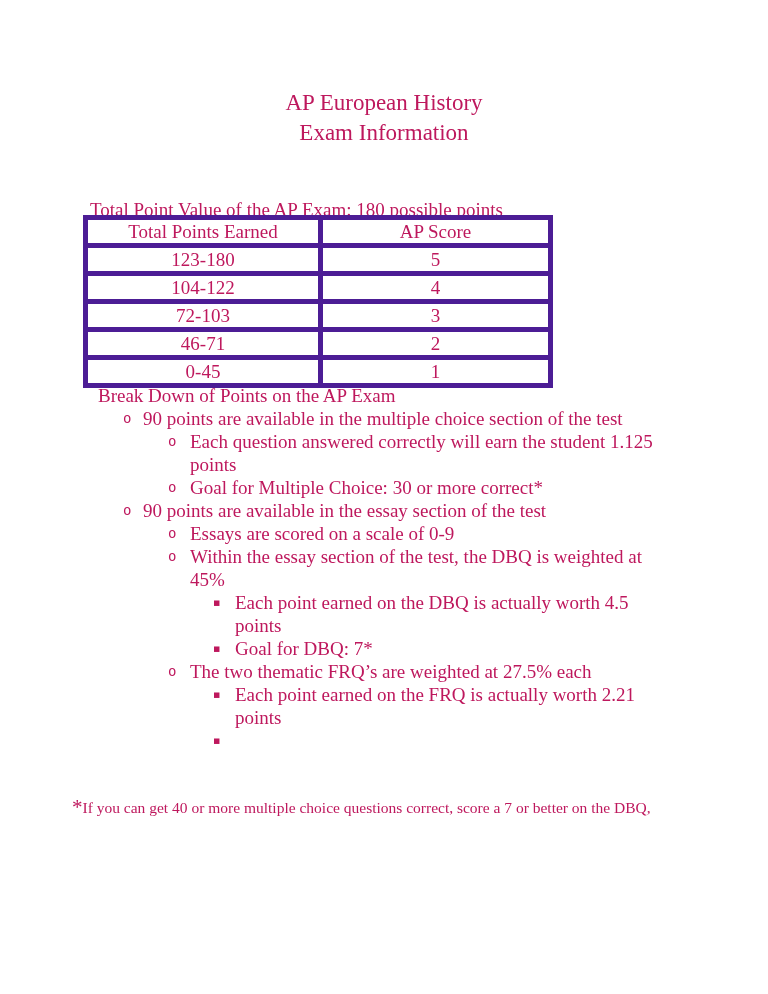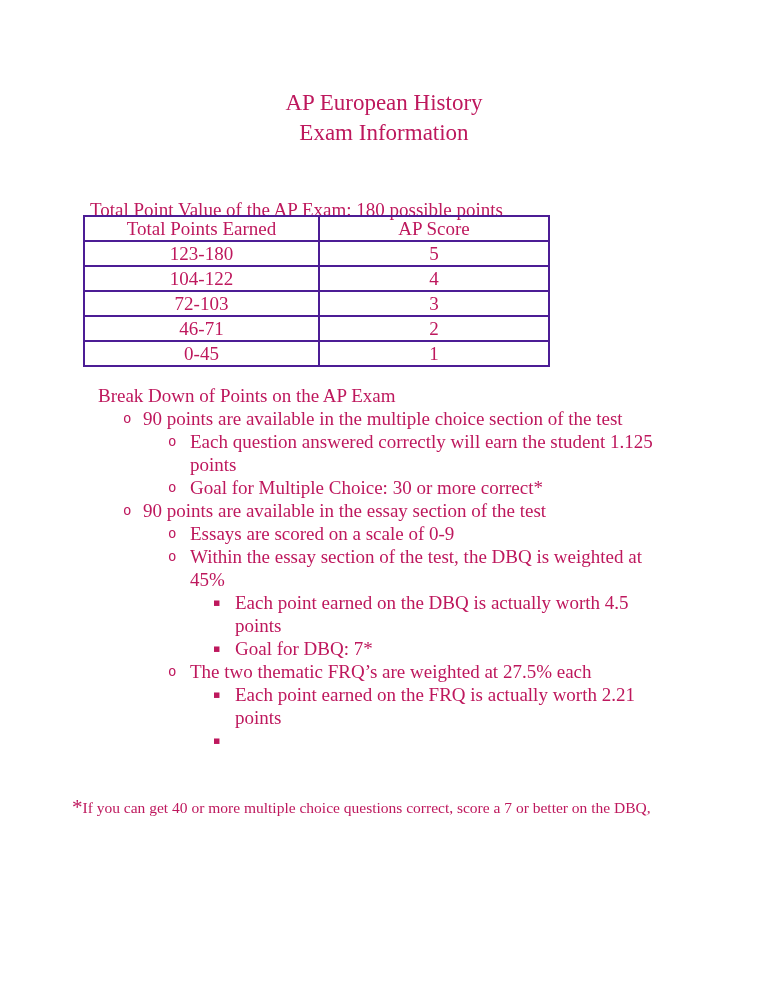--- a/index.html
+++ b/index.html
@@ -33,21 +33,21 @@
   }
   table.score {
     position: absolute;
     left: 83px;
     top: 215px;
     width: 465px;
     border-collapse: collapse;
     table-layout: fixed;
   }
   table.score th, table.score td {
-    border: 2px solid #4c1d95;
+    border: 5px solid #4c1d95;
     text-align: center;
     vertical-align: middle;
     font-weight: normal;
     font-size: 19px;
     height: 23px;
     line-height: 23px;
     padding: 0;
   }
   .breakdown {
     position: absolute;

